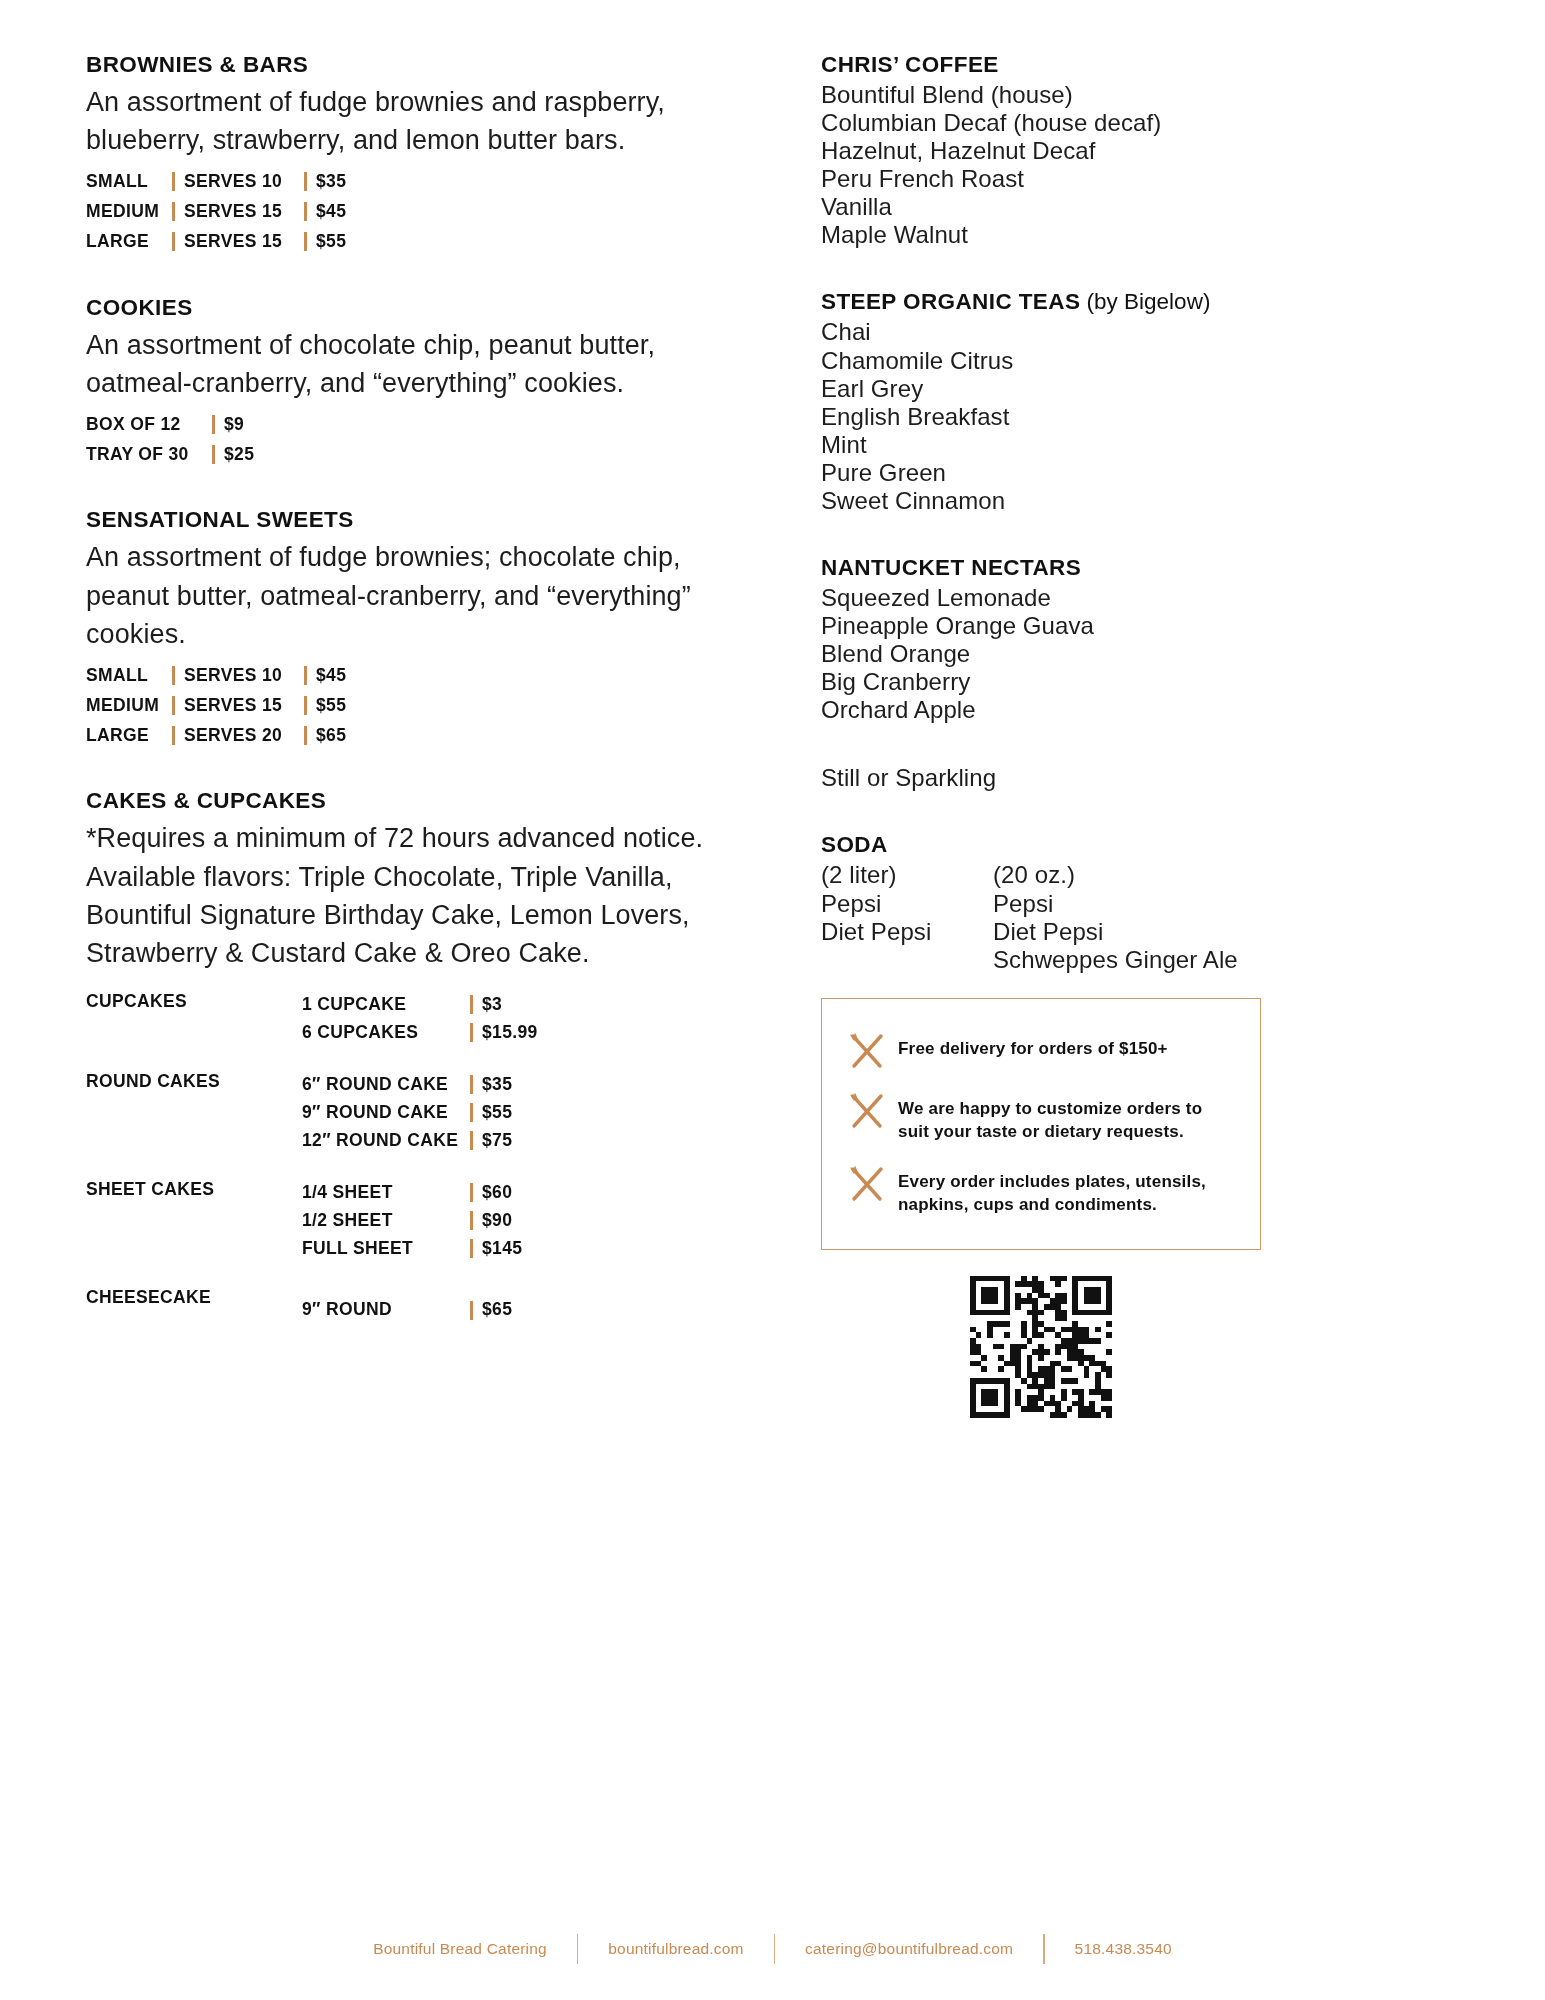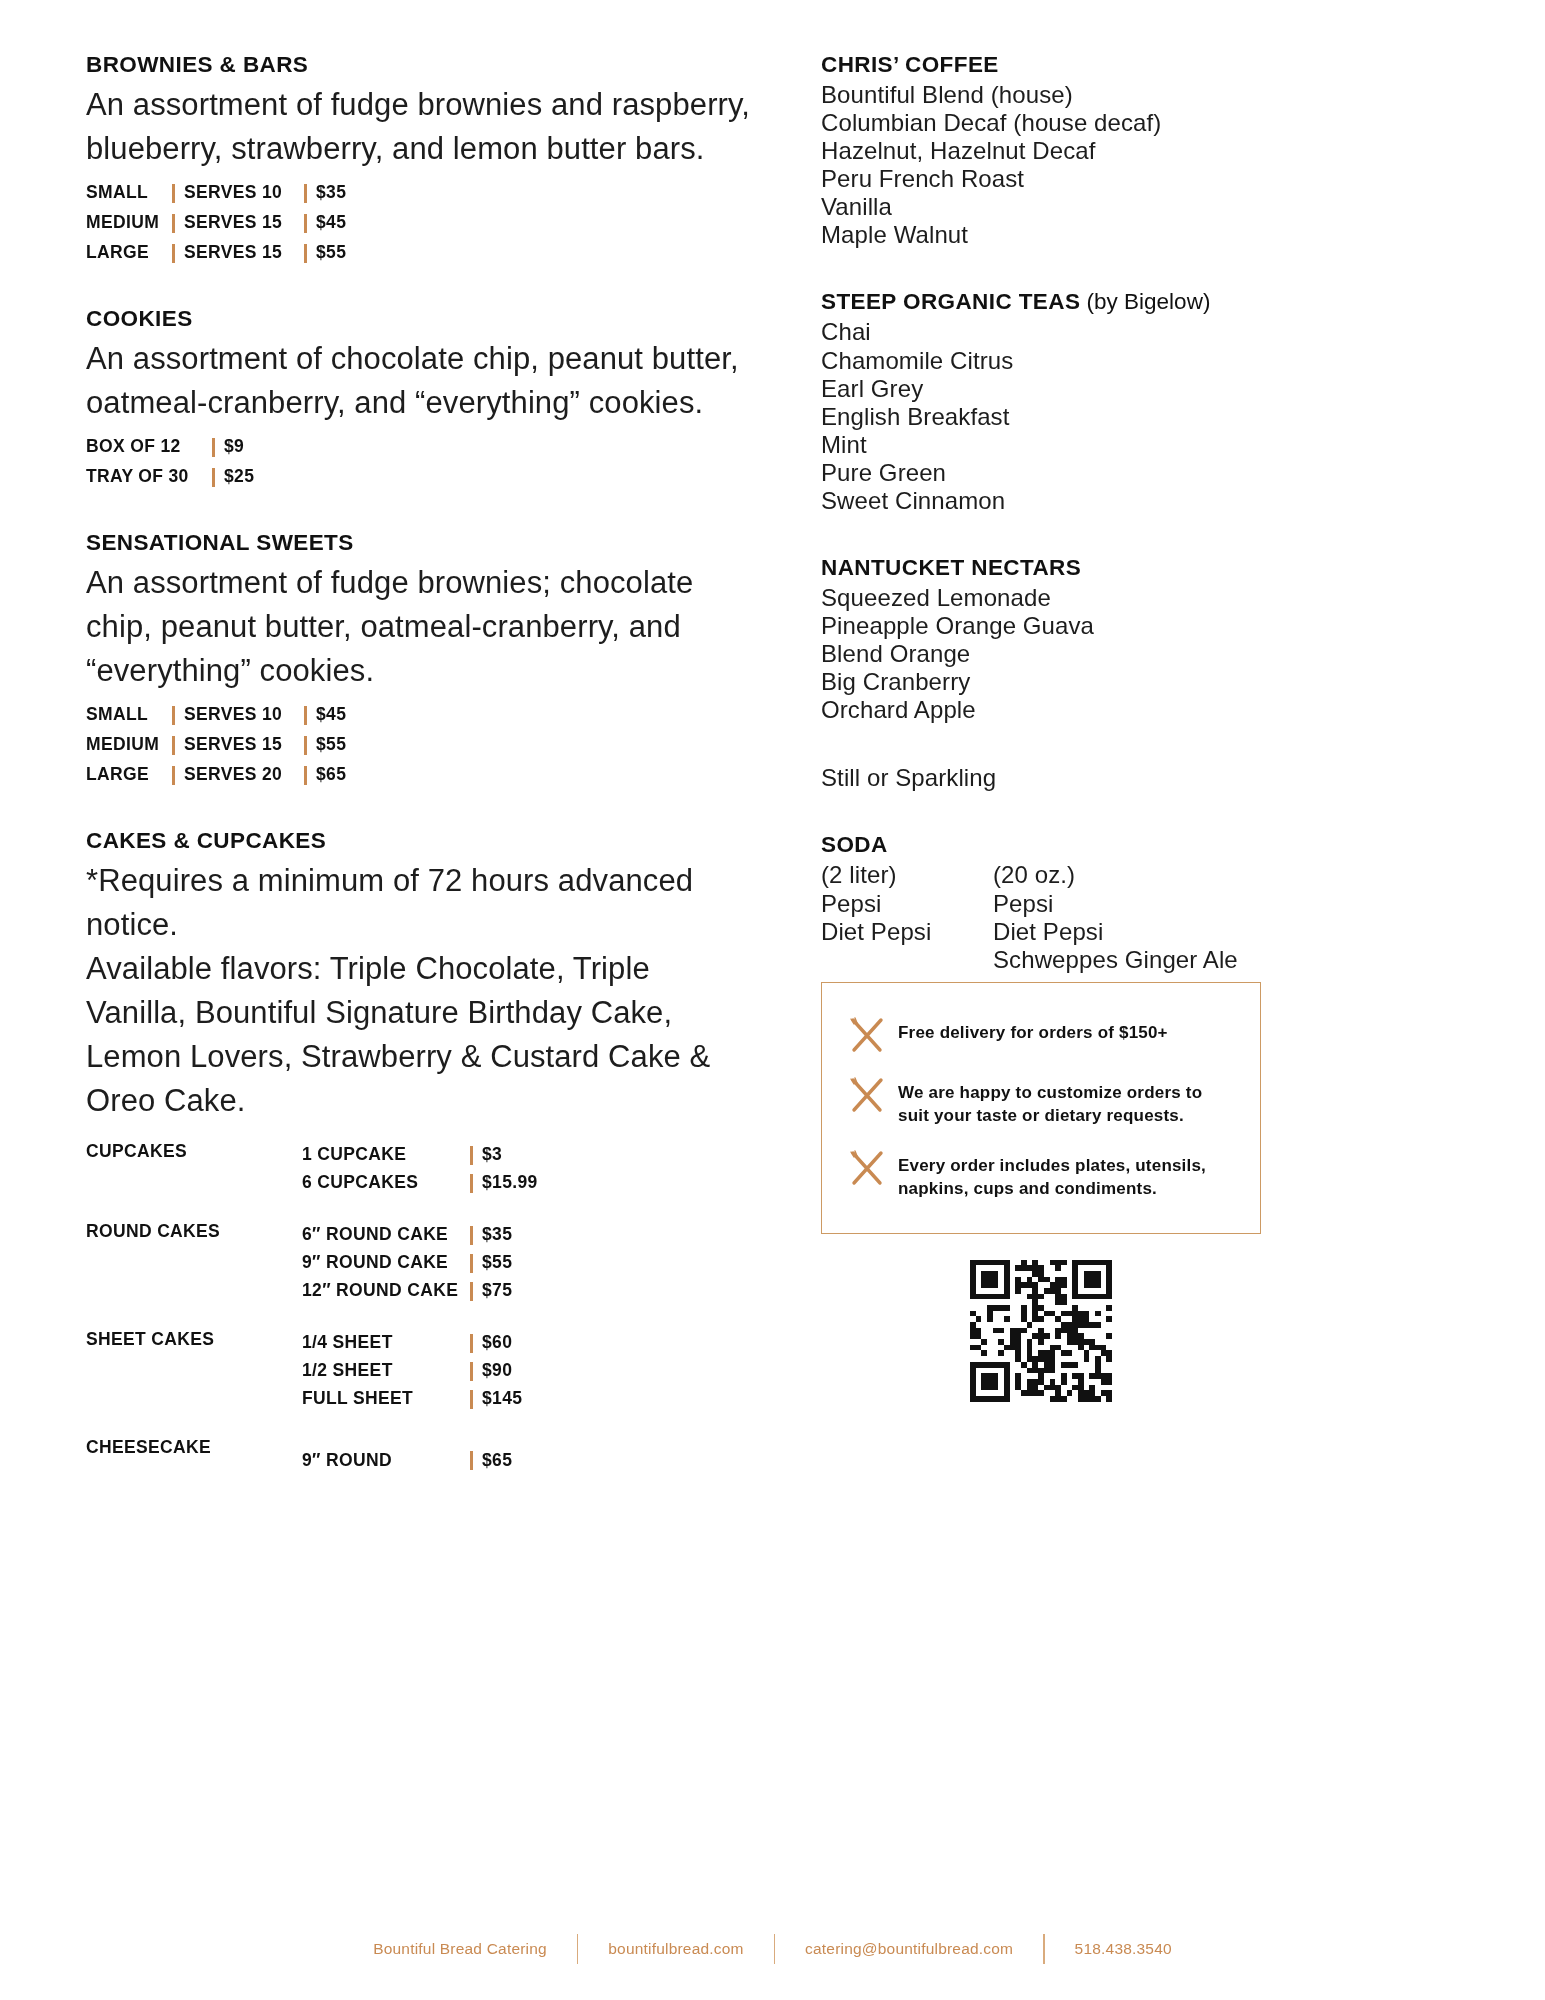--- a/index.html
+++ b/index.html
@@ -46,21 +46,21 @@
     letter-spacing: 0.4px;
     color: #111;
     margin-bottom: 5px;
   }
   .sec-head .light {
     font-weight: 400;
     letter-spacing: 0;
   }
 
   .sec-desc {
-    font-size: 31px;
+    font-size: 27px;
     font-weight: 300;
     line-height: 1.42;
     color: #1d1d1d;
     letter-spacing: 0.1px;
   }
 
   .section { margin-bottom: 38px; }
 
   
   .price-rows { margin-top: 7px; }
@@ -399,21 +399,21 @@
         <div class="list-item">Pineapple Orange Guava</div>
         <div class="list-item">Blend Orange</div>
         <div class="list-item">Big Cranberry</div>
         <div class="list-item">Orchard Apple</div>
       </div>
 
       <div class="rsection">
         <div class="list-item">Still or Sparkling</div>
       </div>
 
-      <div class="rsection" style="margin-bottom:8px">
+      <div class="rsection" style="margin-bottom:24px">
         <div class="sec-head">SODA</div>
         <div class="soda-cols">
           <div class="soda-col-a">
             <div class="list-item">(2 liter)</div>
             <div class="list-item">Pepsi</div>
             <div class="list-item">Diet Pepsi</div>
           </div>
           <div class="soda-col-b">
             <div class="list-item">(20 oz.)</div>
             <div class="list-item">Pepsi</div>

